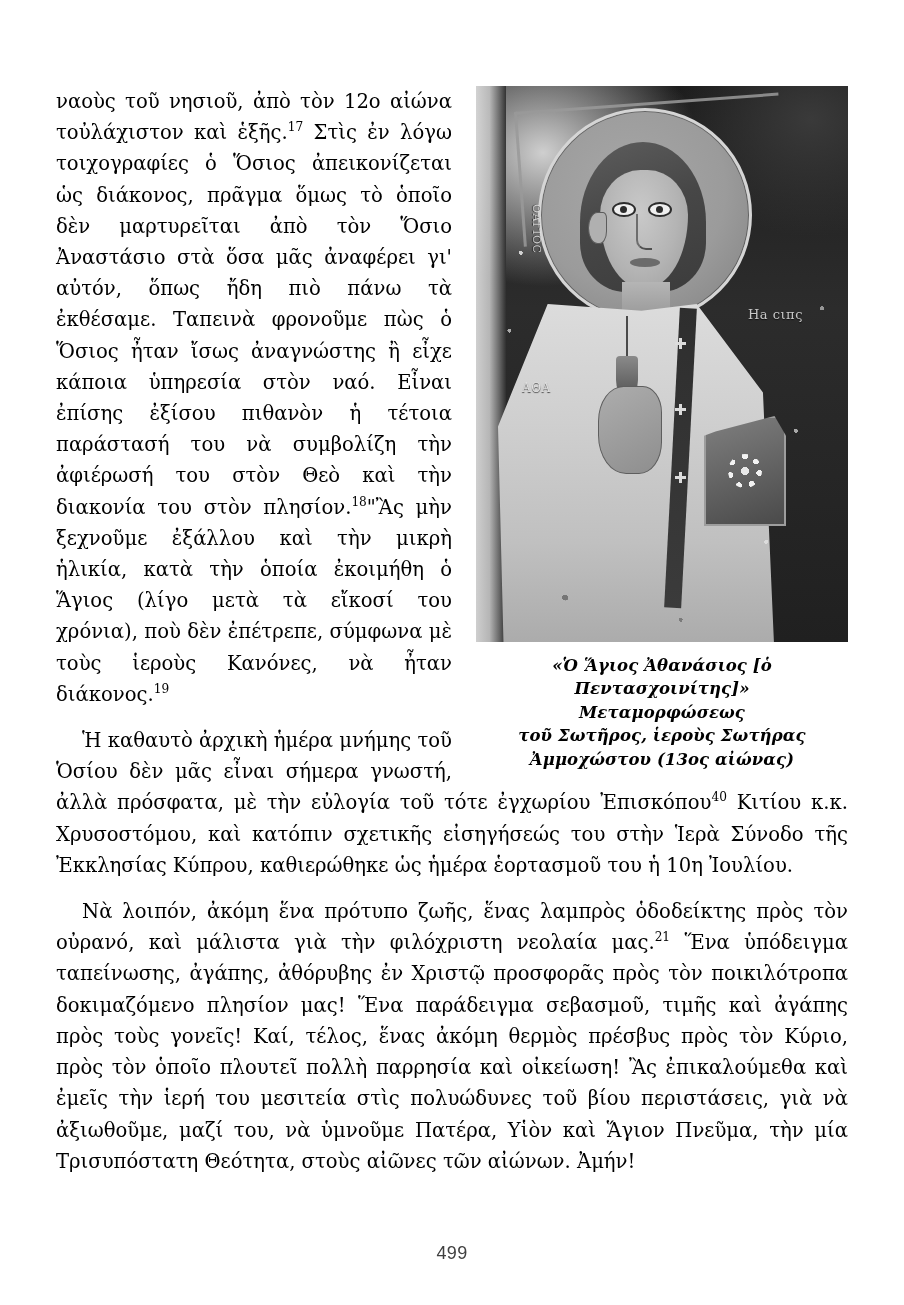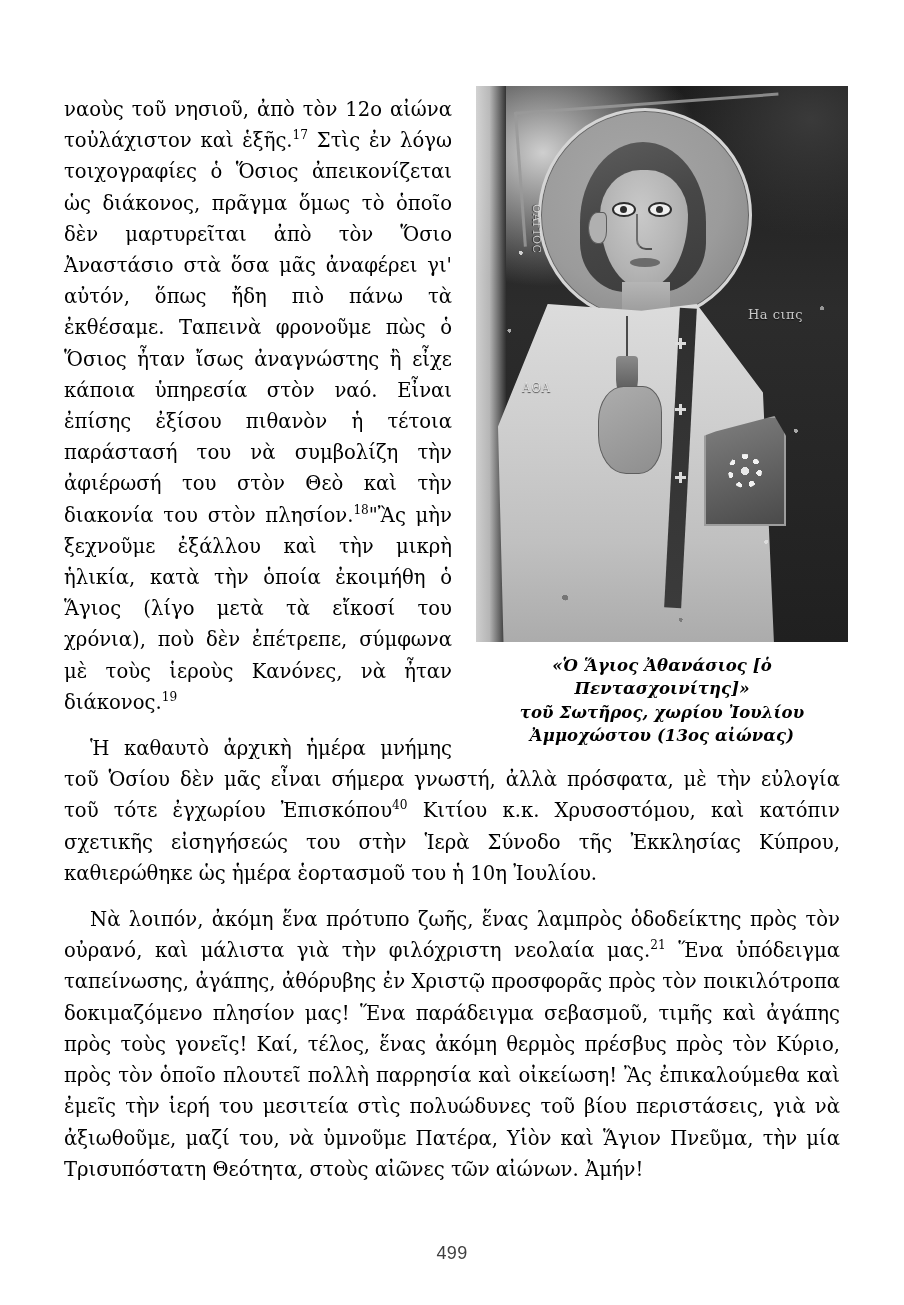--- a/index.html
+++ b/index.html
@@ -240,21 +240,21 @@
     text-align: center;
     font-weight: bold;
     font-style: italic;
     font-size: 16.5px;
     line-height: 1.42;
     letter-spacing: .1px;
   }
 
   
   .body-text p {
-    margin: 8px;
+    margin: 0;
     font-size: 19.6px;
     line-height: 31.2px;
     text-align: justify;
     text-indent: 0;
     hyphens: none;
   }
   .body-text p + p { margin-top: 0; }
   .body-text p.indent { text-indent: 26px; }
   .body-text p.gap { margin-top: 15px; }
 
@@ -309,21 +309,22 @@
         <div class="book"></div>
         <div class="book-gems"></div>
         <div class="fresco-graffito g-right">Ha
 cιπς</div>
         <div class="fresco-graffito g-left">ΟΑΓΙΟC</div>
         <div class="fresco-graffito g-bottom">ΑΘΑ</div>
         <div class="fresco-speckle"></div>
       </div>
       <figcaption class="figure-caption">
         <div>«Ὁ Ἅγιος Ἀθανάσιος [ὁ Πεντασχοινίτης]»</div>
-        <div>τοῦ Σωτῆρος, χωρίου Ἰουλίου</div>
+        <div>Μεταμορφώσεως</div>
+        <div>τοῦ Σωτῆρος, ἱεροὺς Σωτήρας</div>
         <div>Ἀμμοχώστου (13ος αἰώνας)</div>
       </figcaption>
     </figure>
 
     <div class="body-text">
         <p>ναοὺς τοῦ νησιοῦ, ἀπὸ τὸν 12ο αἰώνα τοὐλάχιστον καὶ ἑξῆς.<sup class="fn">17</sup> Στὶς ἐν λόγω τοιχογραφίες ὁ Ὅσιος ἀπεικονίζεται ὡς διάκονος, πρᾶγμα ὅμως τὸ ὁποῖο δὲν μαρτυρεῖται ἀπὸ τὸν Ὅσιο Ἀναστάσιο στὰ ὅσα μᾶς ἀναφέρει γι' αὐτόν, ὅπως ἤδη πιὸ πάνω τὰ ἐκθέσαμε. Ταπεινὰ φρονοῦμε πὼς ὁ Ὅσιος ἦταν ἴσως ἀναγνώστης ἢ εἶχε κάποια ὑπηρεσία στὸν ναό. Εἶναι ἐπίσης ἐξίσου πιθανὸν ἡ τέτοια παράστασή του νὰ συμβολίζη τὴν ἀφιέρωσή του στὸν Θεὸ καὶ τὴν διακονία του στὸν πλησίον.<sup class="fn">18</sup>"Ἂς μὴν ξεχνοῦμε ἐξάλλου καὶ τὴν μικρὴ ἡλικία, κατὰ τὴν ὁποία ἐκοιμήθη ὁ Ἅγιος (λίγο μετὰ τὰ εἴκοσί του χρόνια), ποὺ δὲν ἐπέτρεπε, σύμφωνα μὲ τοὺς ἱεροὺς Κανόνες, νὰ ἦταν διάκονος.<sup class="fn">19</sup></p>
         <p class="indent gap">Ἡ καθαυτὸ ἀρχικὴ ἡμέρα μνήμης τοῦ Ὁσίου δὲν μᾶς εἶναι σήμερα γνωστή, ἀλλὰ πρόσφατα, μὲ τὴν εὐλογία τοῦ τότε ἐγχωρίου Ἐπισκόπου<sup class="fn">40</sup> Κιτίου κ.κ. Χρυσοστόμου, καὶ κατόπιν σχετικῆς εἰσηγήσεώς του στὴν Ἱερὰ Σύνοδο τῆς Ἐκκλησίας Κύπρου, καθιερώθηκε ὡς ἡμέρα ἑορτασμοῦ του ἡ 10η Ἰουλίου.</p>
         <p class="indent gap">Νὰ λοιπόν, ἀκόμη ἕνα πρότυπο ζωῆς, ἕνας λαμπρὸς ὁδοδείκτης πρὸς τὸν οὐρανό, καὶ μάλιστα γιὰ τὴν φιλόχριστη νεολαία μας.<sup class="fn">21</sup> Ἕνα ὑπόδειγμα ταπείνωσης, ἀγάπης, ἀθόρυβης ἐν Χριστῷ προσφορᾶς πρὸς τὸν ποικιλότροπα δοκιμαζόμενο πλησίον μας! Ἕνα παράδειγμα σεβασμοῦ, τιμῆς καὶ ἀγάπης πρὸς τοὺς γονεῖς! Καί, τέλος, ἕνας ἀκόμη θερμὸς πρέσβυς πρὸς τὸν Κύριο, πρὸς τὸν ὁποῖο πλουτεῖ πολλὴ παρρησία καὶ οἰκείωση! Ἂς ἐπικαλούμεθα καὶ ἐμεῖς τὴν ἱερή του μεσιτεία στὶς πολυώδυνες τοῦ βίου περιστάσεις, γιὰ νὰ ἀξιωθοῦμε, μαζί του, νὰ ὑμνοῦμε Πατέρα, Υἱὸν καὶ Ἅγιον Πνεῦμα, τὴν μία Τρισυπόστατη Θεότητα, στοὺς αἰῶνες τῶν αἰώνων. Ἀμήν!</p>
       </div>
 

